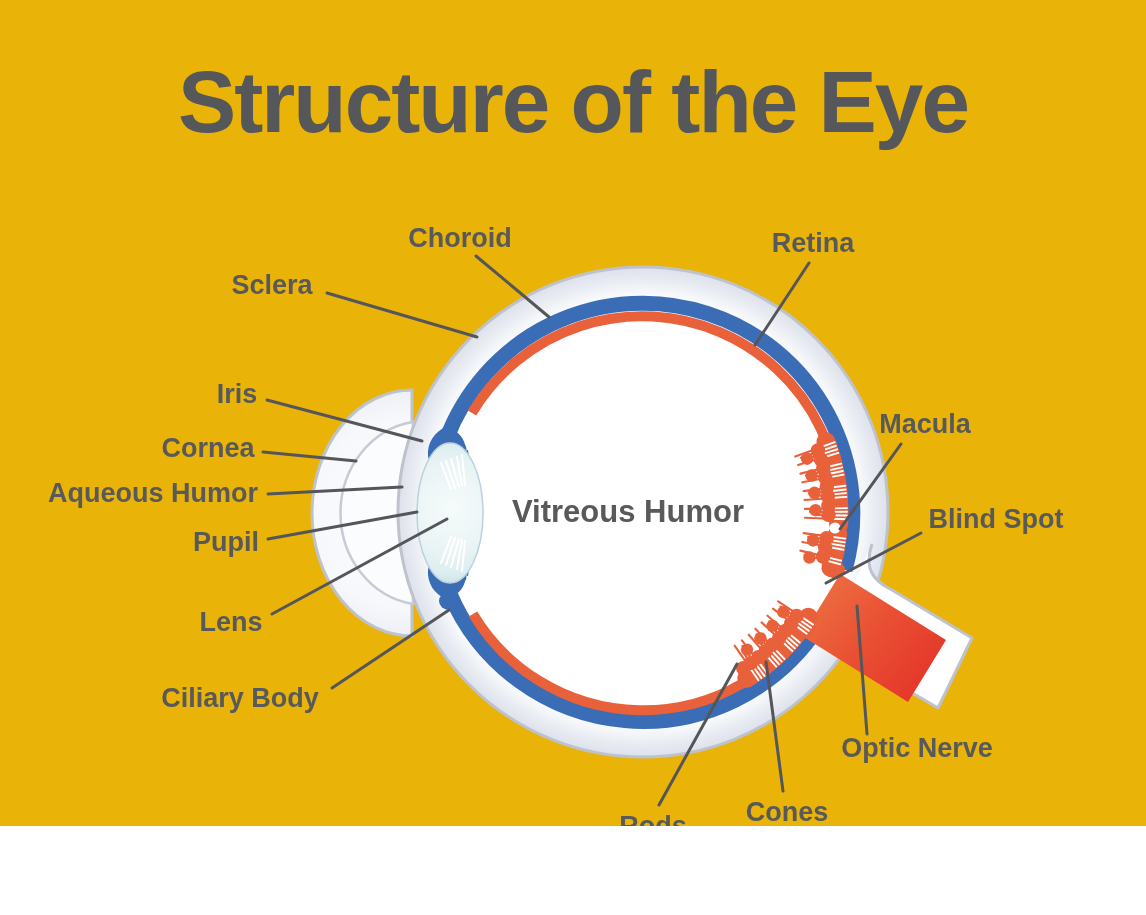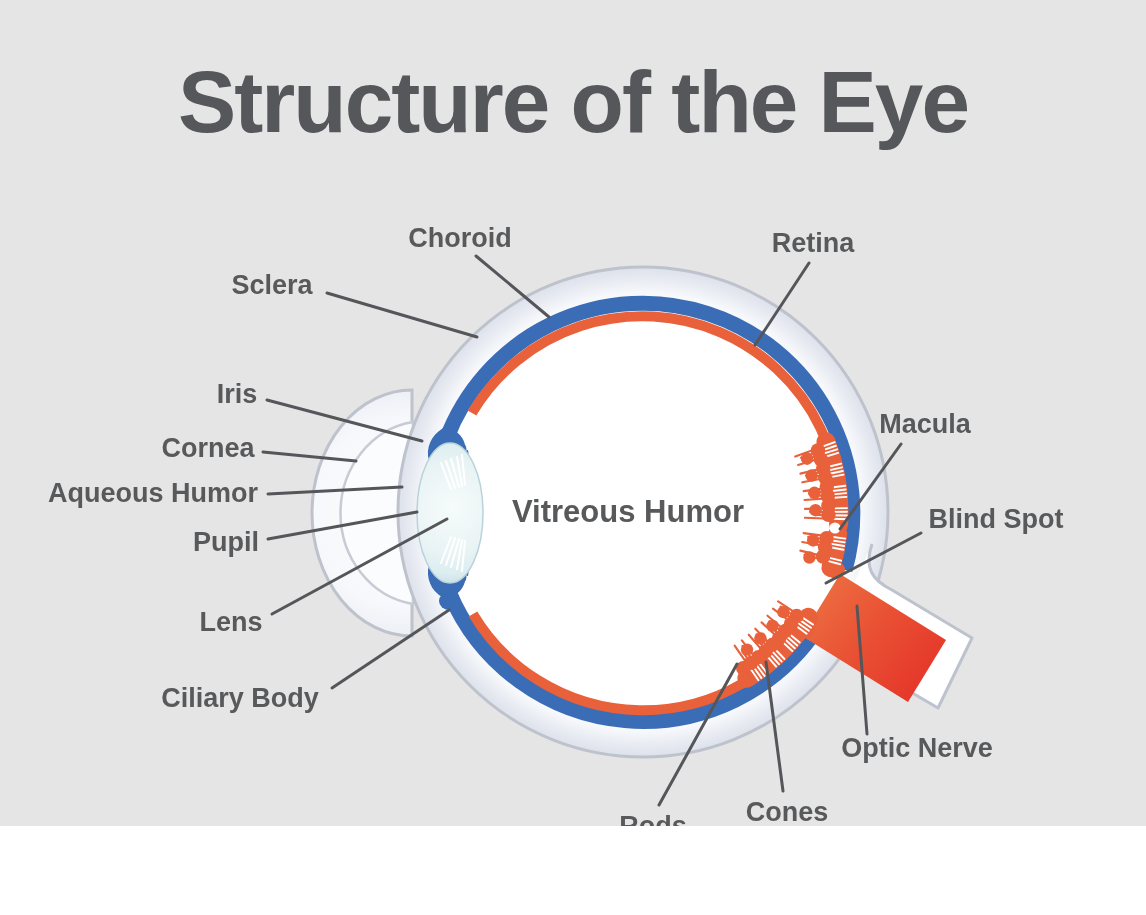--- a/index.html
+++ b/index.html
@@ -1,20 +1,20 @@
 <!DOCTYPE html>
 <html style="--blue: #3a6db6; --orange: #e8613b; --red: #e53a2a; --outline: #bdc2cc; --label: #58595b; --lens: #d9ebee;"><head>
 <meta charset="utf-8">
 <style>
   :root{
     --blue:#3a6db6; --orange:#e8613b; --red:#e53a2a;
     --outline:#bdc2cc; --label:#58595b; --lens:#d9ebee;
   }
   html,body{margin:0;padding:0;background:#ffffff;}
-  .stage{position:relative;width:1146px;height:826px;background:#e5e5e5;overflow:hidden;}
+  .stage{position:relative;width:1146px;height:826px;background:#eab308;overflow:hidden;}
   svg{position:absolute;inset:0;display:block;}
   .title-text{
     font-family:"Liberation Sans","DejaVu Sans",sans-serif;
     font-weight:700; font-size:88px; fill:#55575a; letter-spacing:-2px;
   }
   .center-text{
     font-family:"Liberation Sans","DejaVu Sans",sans-serif;
     font-weight:700; font-size:31px; fill:var(--label);
   }
   .lbl{

